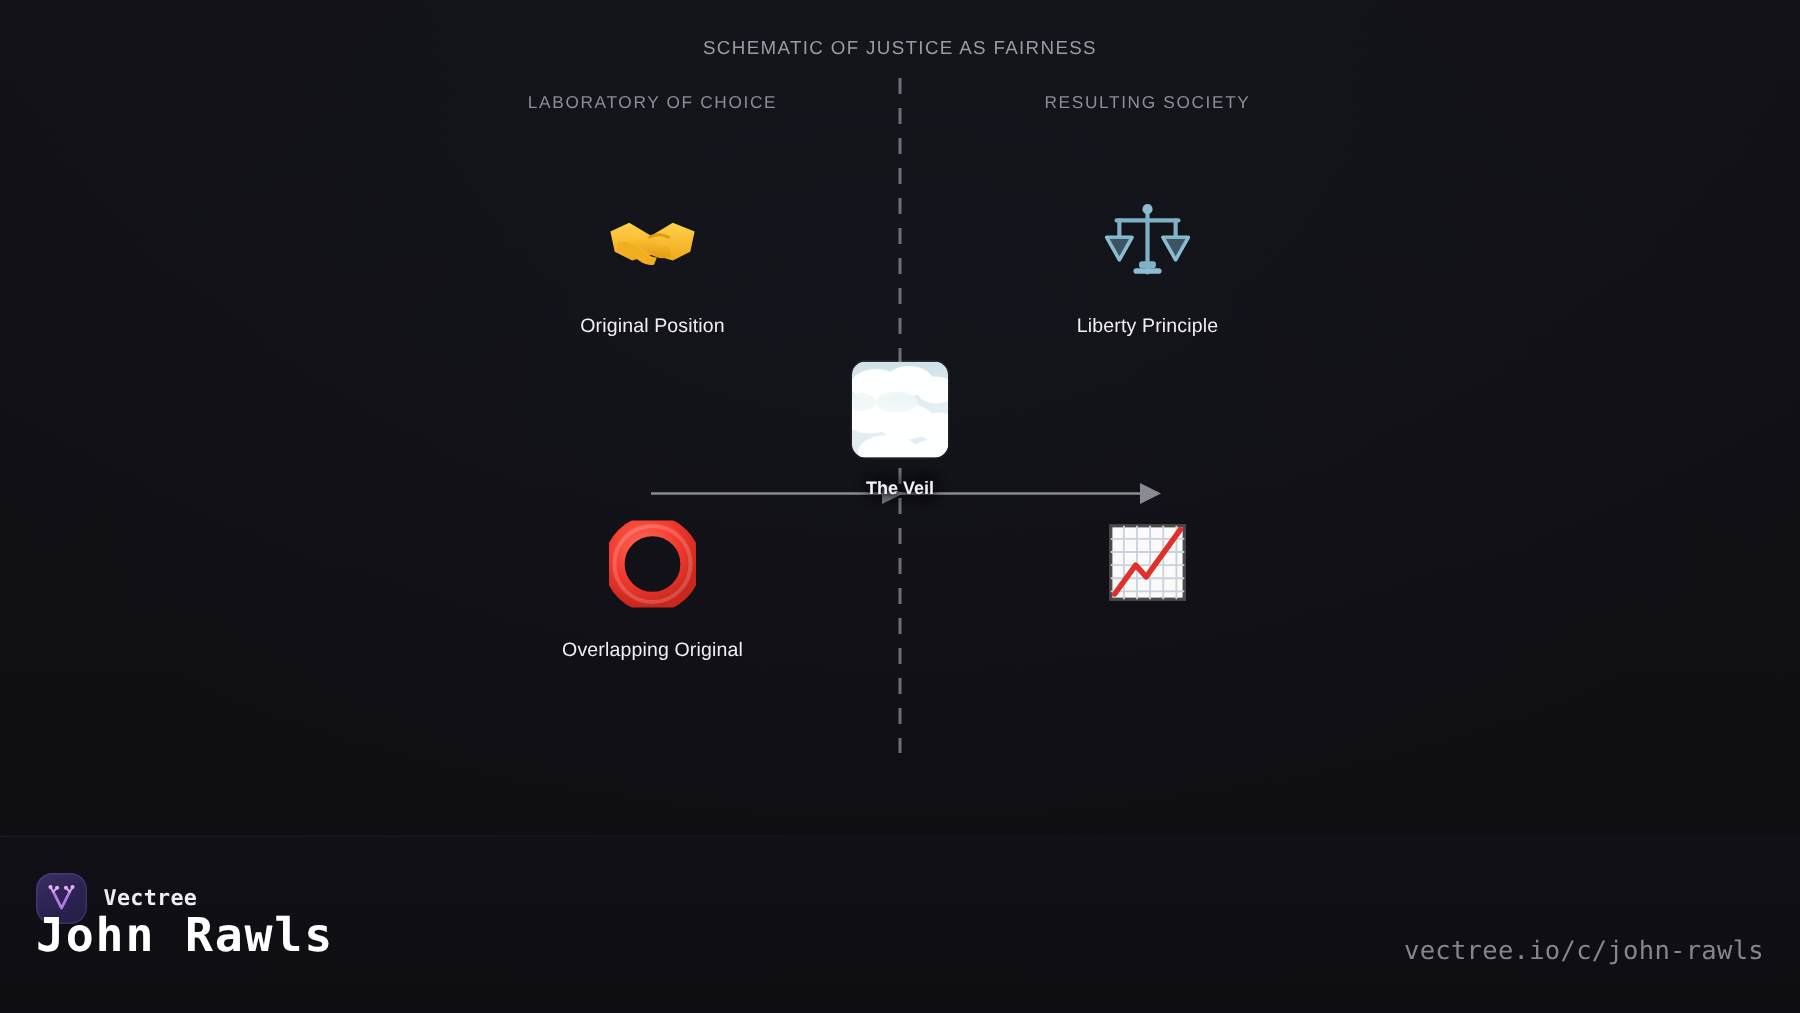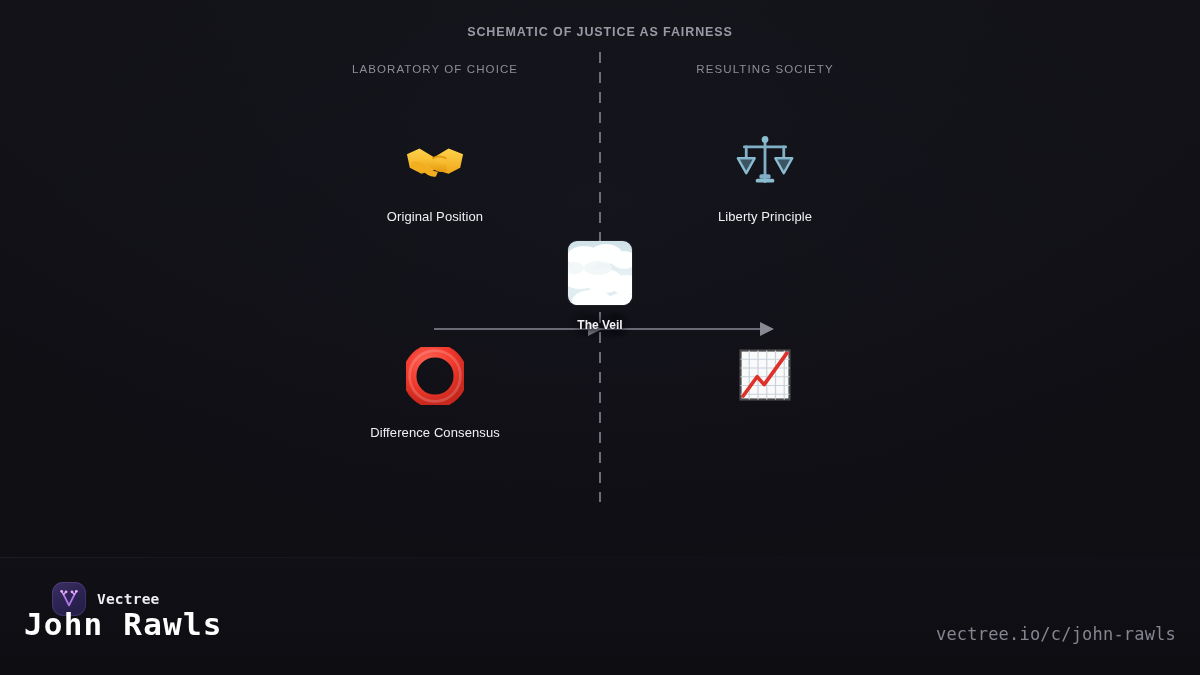--- a/index.html
+++ b/index.html
@@ -33,21 +33,21 @@
     inset: 0;
   }
 
   
   .schematic-title {
     position: absolute;
     left: 0; right: 0;
     top: 25px;
     text-align: center;
     font-size: 12.5px;
-    font-weight: bold;
+    font-weight: normal;
     letter-spacing: 0.9px;
     color: #9a9aa6;
     text-transform: uppercase;
   }
 
   
   .col-head {
     position: absolute;
     top: 63px;
     font-size: 11.5px;
@@ -154,21 +154,20 @@
     bottom: 0;
     background: linear-gradient(180deg, #101016 0%, #0d0d12 100%);
   }
   .brand-row {
     position: absolute;
     left: 24px;
     top: 24px;
     display: flex;
     align-items: center;
     gap: 11px;
-    margin-left: 28px;
   }
   .brand-logo {
     width: 34px;
     height: 34px;
     border-radius: 11px;
     background: linear-gradient(150deg, #3c2f63 0%, #2a2250 55%, #241e45 100%);
     display: flex;
     align-items: center;
     justify-content: center;
     box-shadow: inset 0 0 0 1px rgba(170,120,235,0.18);
@@ -266,21 +265,21 @@
           <radialGradient id="gRing" cx="38%" cy="28%" r="78%">
             <stop offset="0" stop-color="#ff6a5c"></stop>
             <stop offset="60%" stop-color="#f2392c"></stop>
             <stop offset="100%" stop-color="#c7271d"></stop>
           </radialGradient>
         </defs>
         <circle cx="32" cy="32" r="28" fill="none" stroke="url(#gRing)" stroke-width="15"></circle>
         <circle cx="32" cy="32" r="28" fill="none" stroke="rgba(255,255,255,0.18)" stroke-width="3"></circle>
       </svg>
     </span>
-    <span class="node-label">Difference Consensus</span>
+    <span class="node-label">Overlapping Original</span>
   </div>
 
   <div class="node n-difference">
     <span class="glyph">
       <svg class="glyph-svg" width="56" height="56" viewBox="0 0 64 64" aria-hidden="true">
         <rect x="4" y="4" width="56" height="56" fill="#fafafa" stroke="#4a4a4a" stroke-width="2.5"></rect>
         <g stroke="#c9d2dc" stroke-width="1.4">
           <line x1="4" y1="14" x2="60" y2="14"></line>
           <line x1="4" y1="24" x2="60" y2="24"></line>
           <line x1="4" y1="34" x2="60" y2="34"></line>

